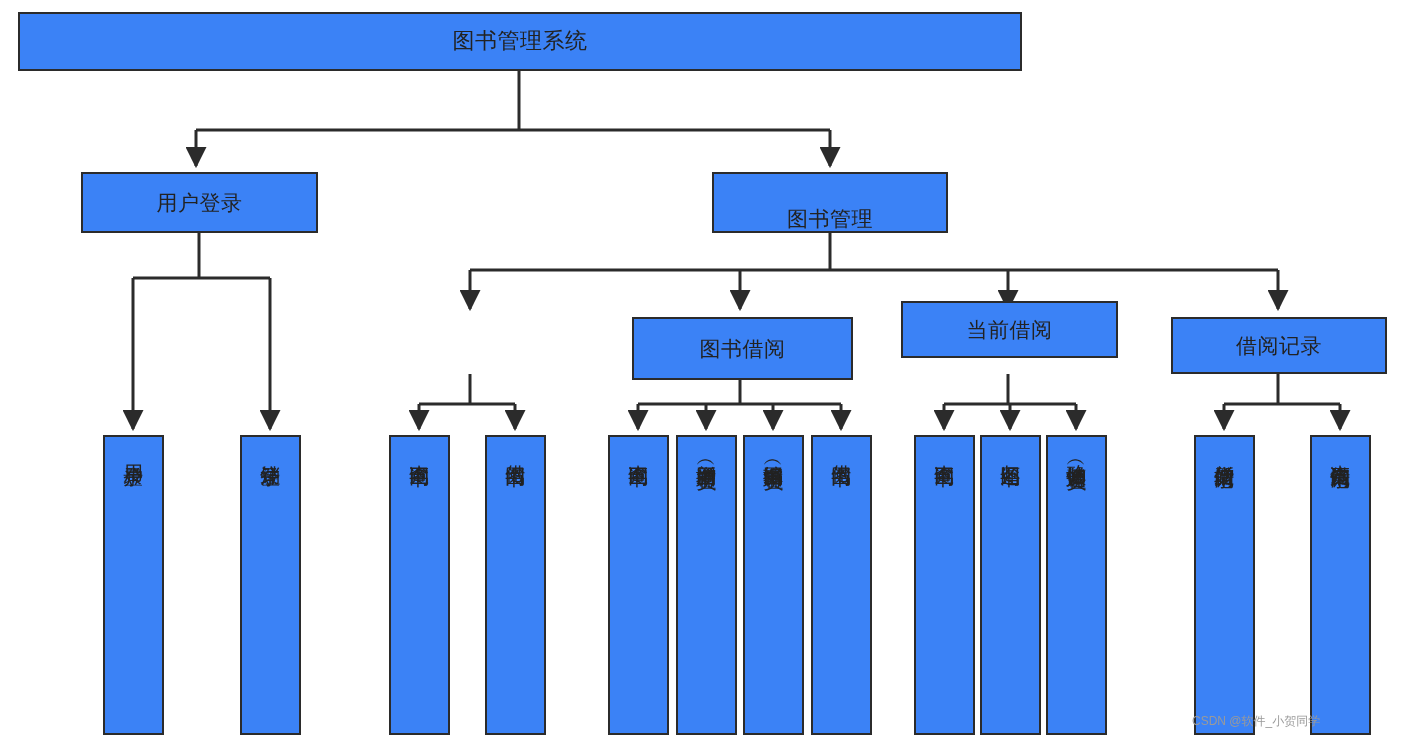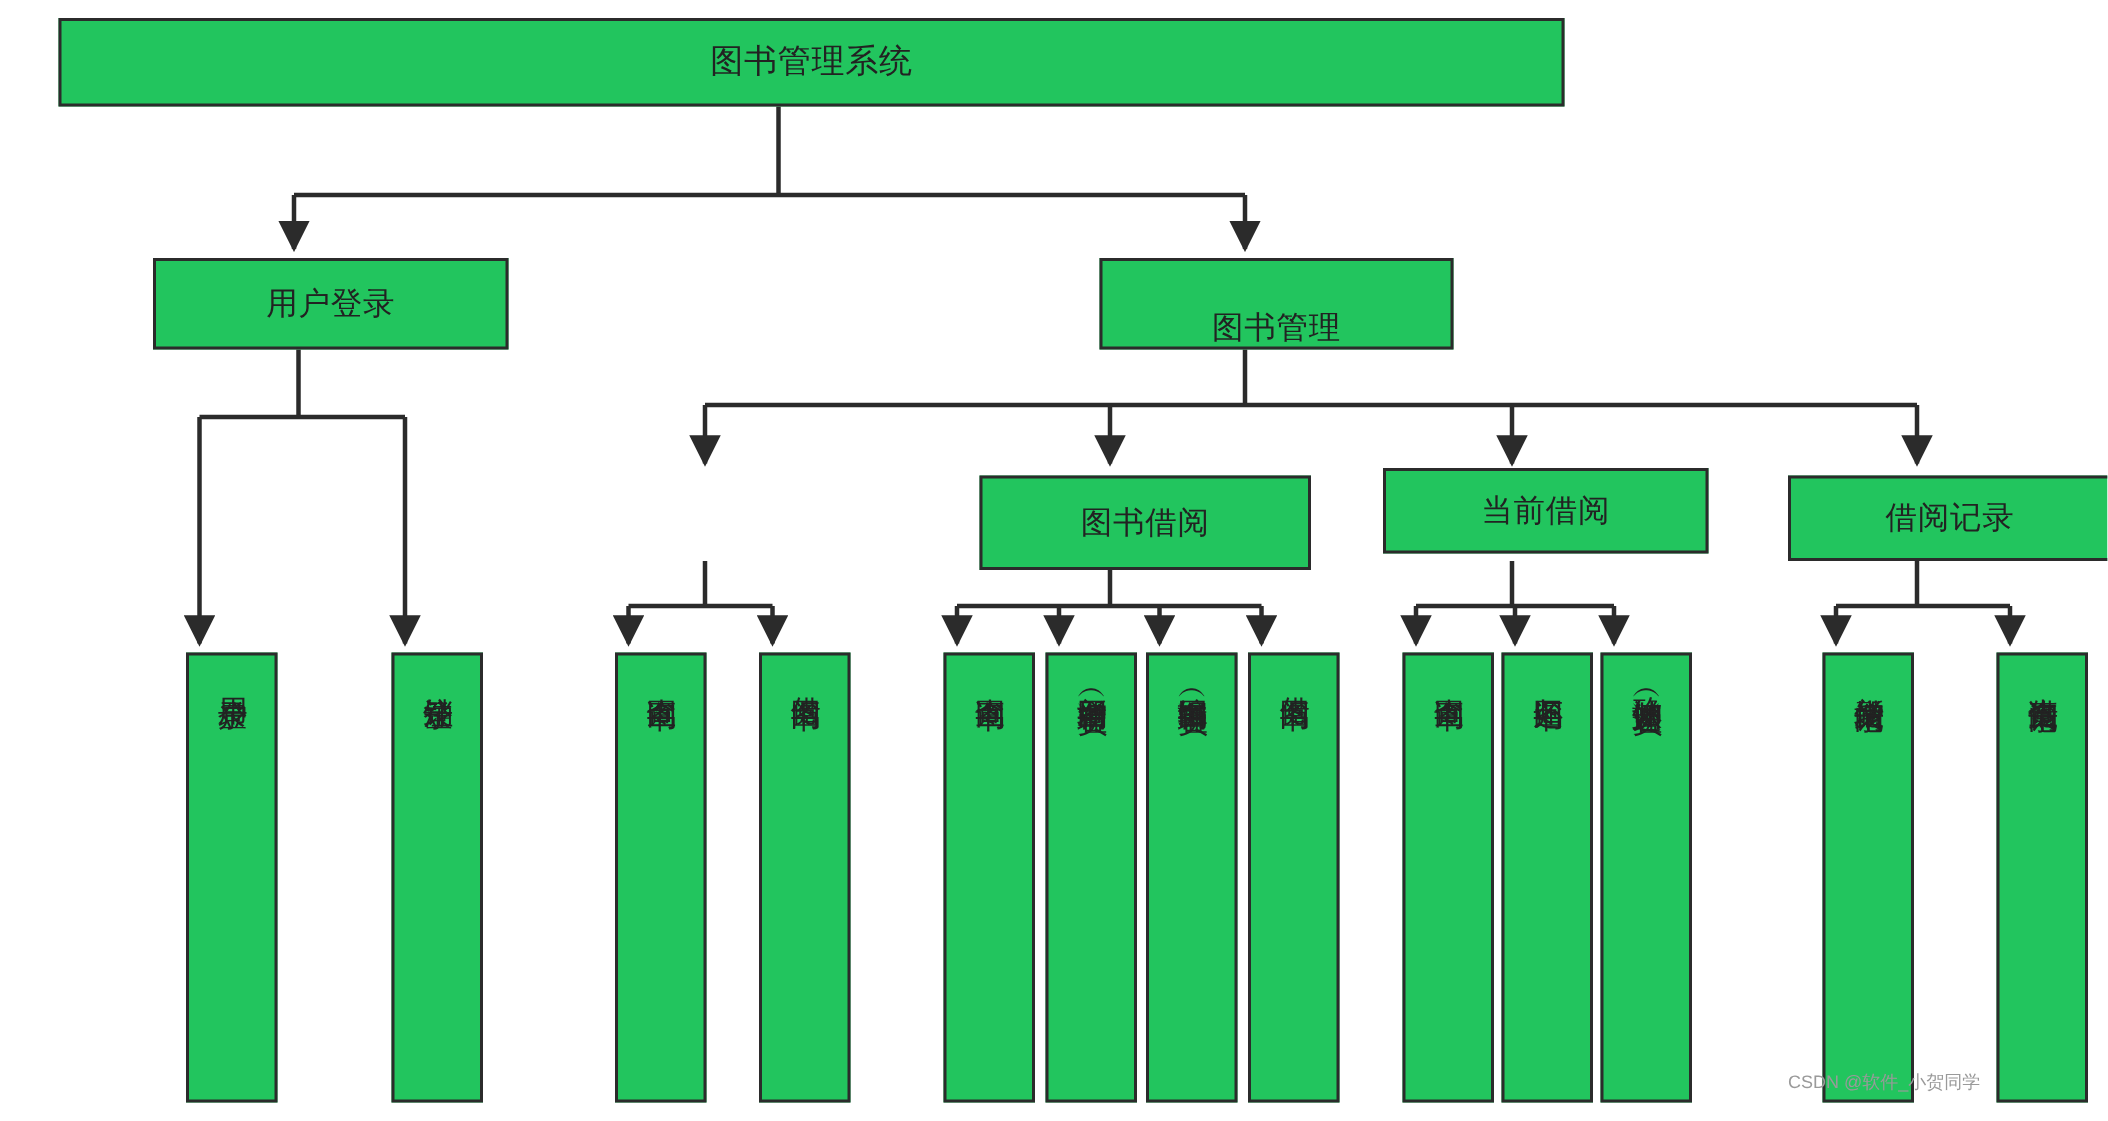--- a/index.html
+++ b/index.html
@@ -19,25 +19,24 @@
     position: absolute;
     top: 0;
     left: 0;
     width: 1405px;
     height: 747px;
   }
   .node-box {
     position: absolute;
     box-sizing: border-box;
     border: 2px solid #2b2b2b;
-    background: #22c55e;
+    background: #3b82f6;
     display: flex;
     align-items: center;
     justify-content: center;
-    margin-left: 21px;
   }
   .node-label-h {
     font-size: 21px;
     color: #222222;
     line-height: 1.2;
     letter-spacing: 0.5px;
     white-space: nowrap;
     text-align: center;
   }
   .node-title .node-label-h {
@@ -130,21 +129,21 @@
   <div class="node-box" style="left:81px; top:172px; width:237px; height:61px;">
     <span class="node-label-h">用户登录</span>
   </div>
   <div class="node-box" style="left:712px; top:172px; width:236px; height:61px;align-items:flex-end;">
     <span class="node-label-h">图书管理</span>
   </div>
 
   <div class="node-box" style="left:632px; top:317px; width:221px; height:63px;">
     <span class="node-label-h">图书借阅</span>
   </div>
-  <div class="node-box" style="left:901px; top:312px; width:217px; height:57px;">
+  <div class="node-box" style="left:901px; top:301px; width:217px; height:57px;">
     <span class="node-label-h">当前借阅</span>
   </div>
   <div class="node-box" style="left:1171px; top:317px; width:216px; height:57px;">
     <span class="node-label-h">借阅记录</span>
   </div>
 
   <div class="node-box vertical" style="left:103px; top:435px; width:61px; height:300px;">
     <span class="node-label-v">用户登录</span>
   </div>
   <div class="node-box vertical" style="left:240px; top:435px; width:61px; height:300px;">

